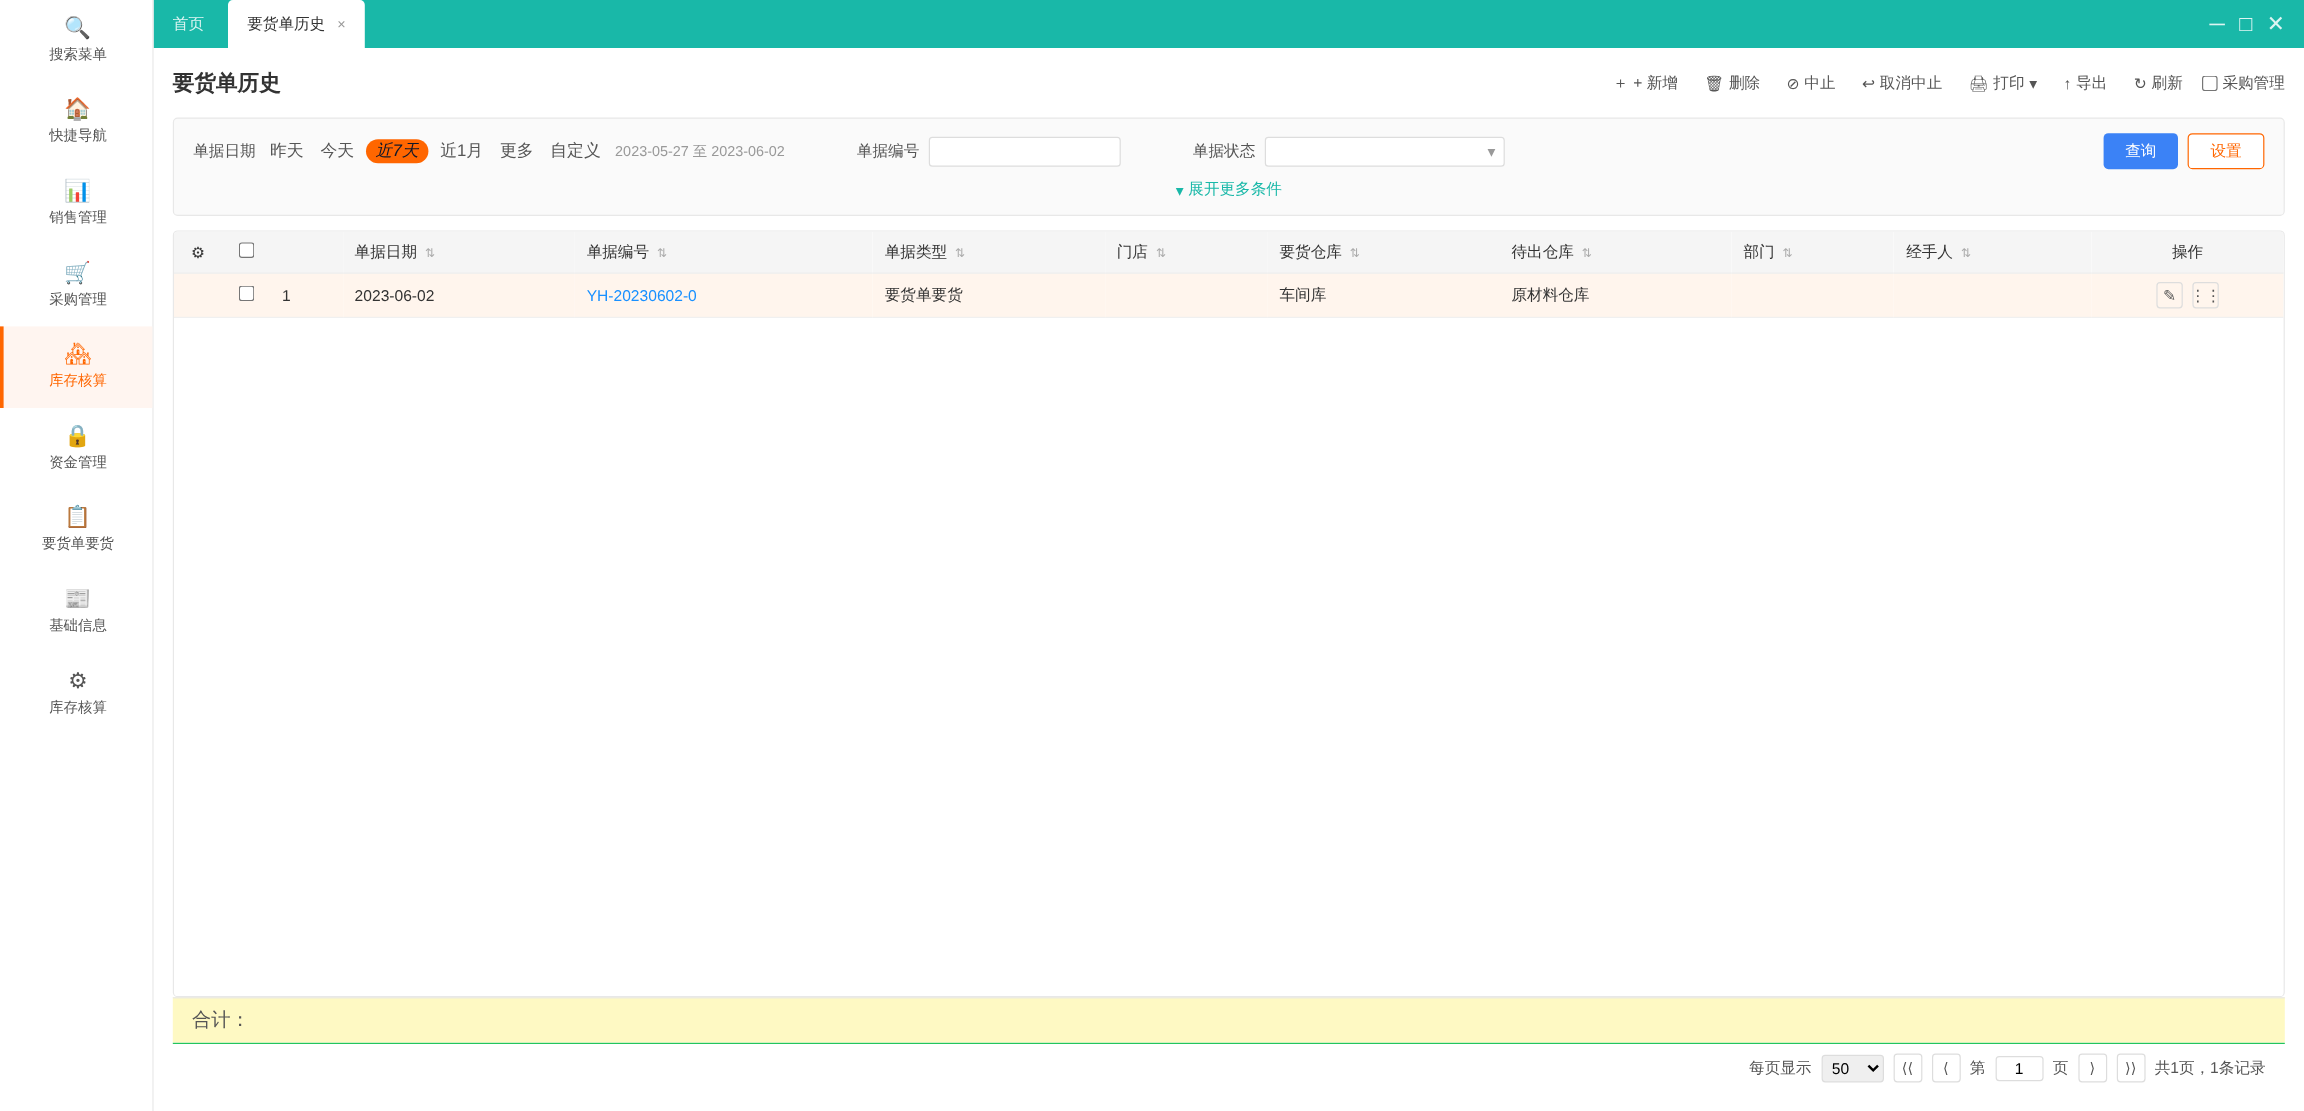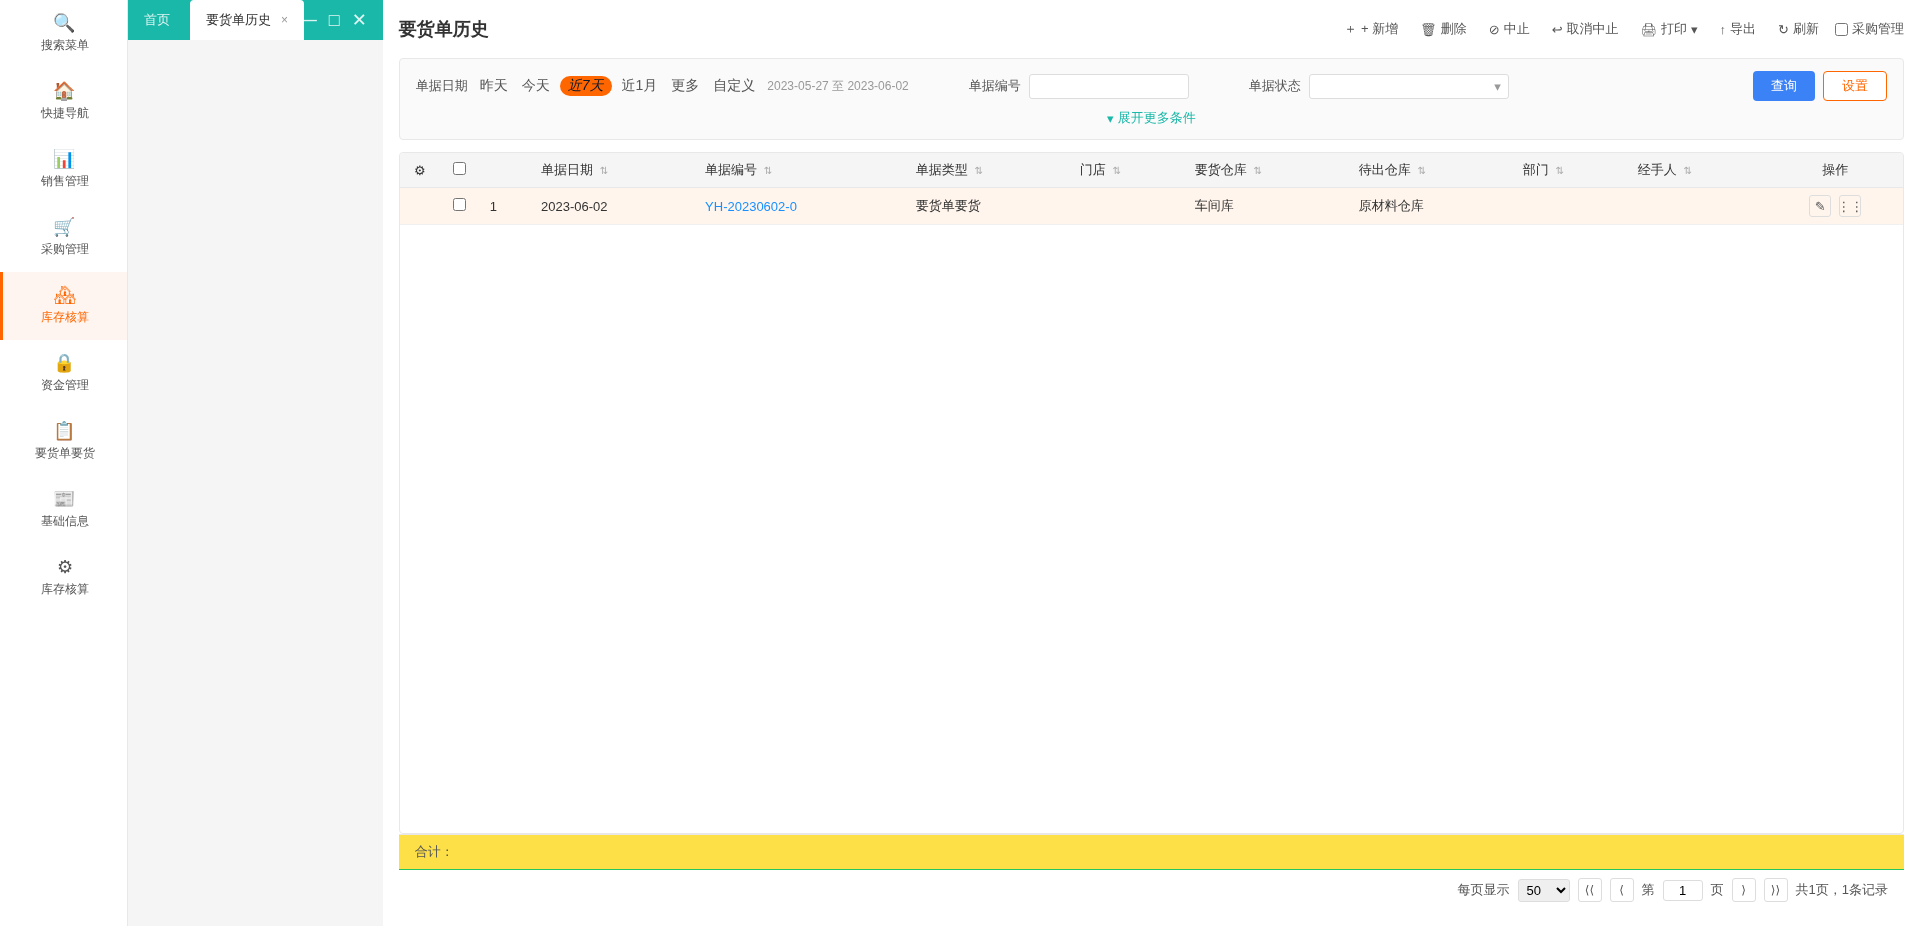--- a/index.html
+++ b/index.html
@@ -33,21 +33,21 @@
     .sidebar-icon {
       font-size: 18px;
       line-height: 1;
     }
     .sidebar-label { font-size: 12px; }
 
     
     .main {
       flex: 1;
       display: flex;
-      flex-direction: row;
+      flex-direction: column;
       overflow: hidden;
     }
 
     
     .tab-bar {
       height: 40px;
       background: #19b8a8;
       display: flex;
       align-items: center;
       padding: 0 0;
@@ -300,23 +300,23 @@
       display: flex;
       align-items: center;
       justify-content: center;
       cursor: pointer;
       font-size: 13px;
       color: #555;
     }
 
     
     .table-footer {
-      background: #fde047;
+      background: #fef9c3;
       padding: 8px 16px;
-      font-size: 13px;
+      font-size: 16px;
       color: #555;
       border-top: 1px solid #e8e8e8;
       display: flex;
       align-items: flex-start;
       flex-shrink: 0;
     }
 
     .pagination-area {
       display: flex;
       align-items: center;

